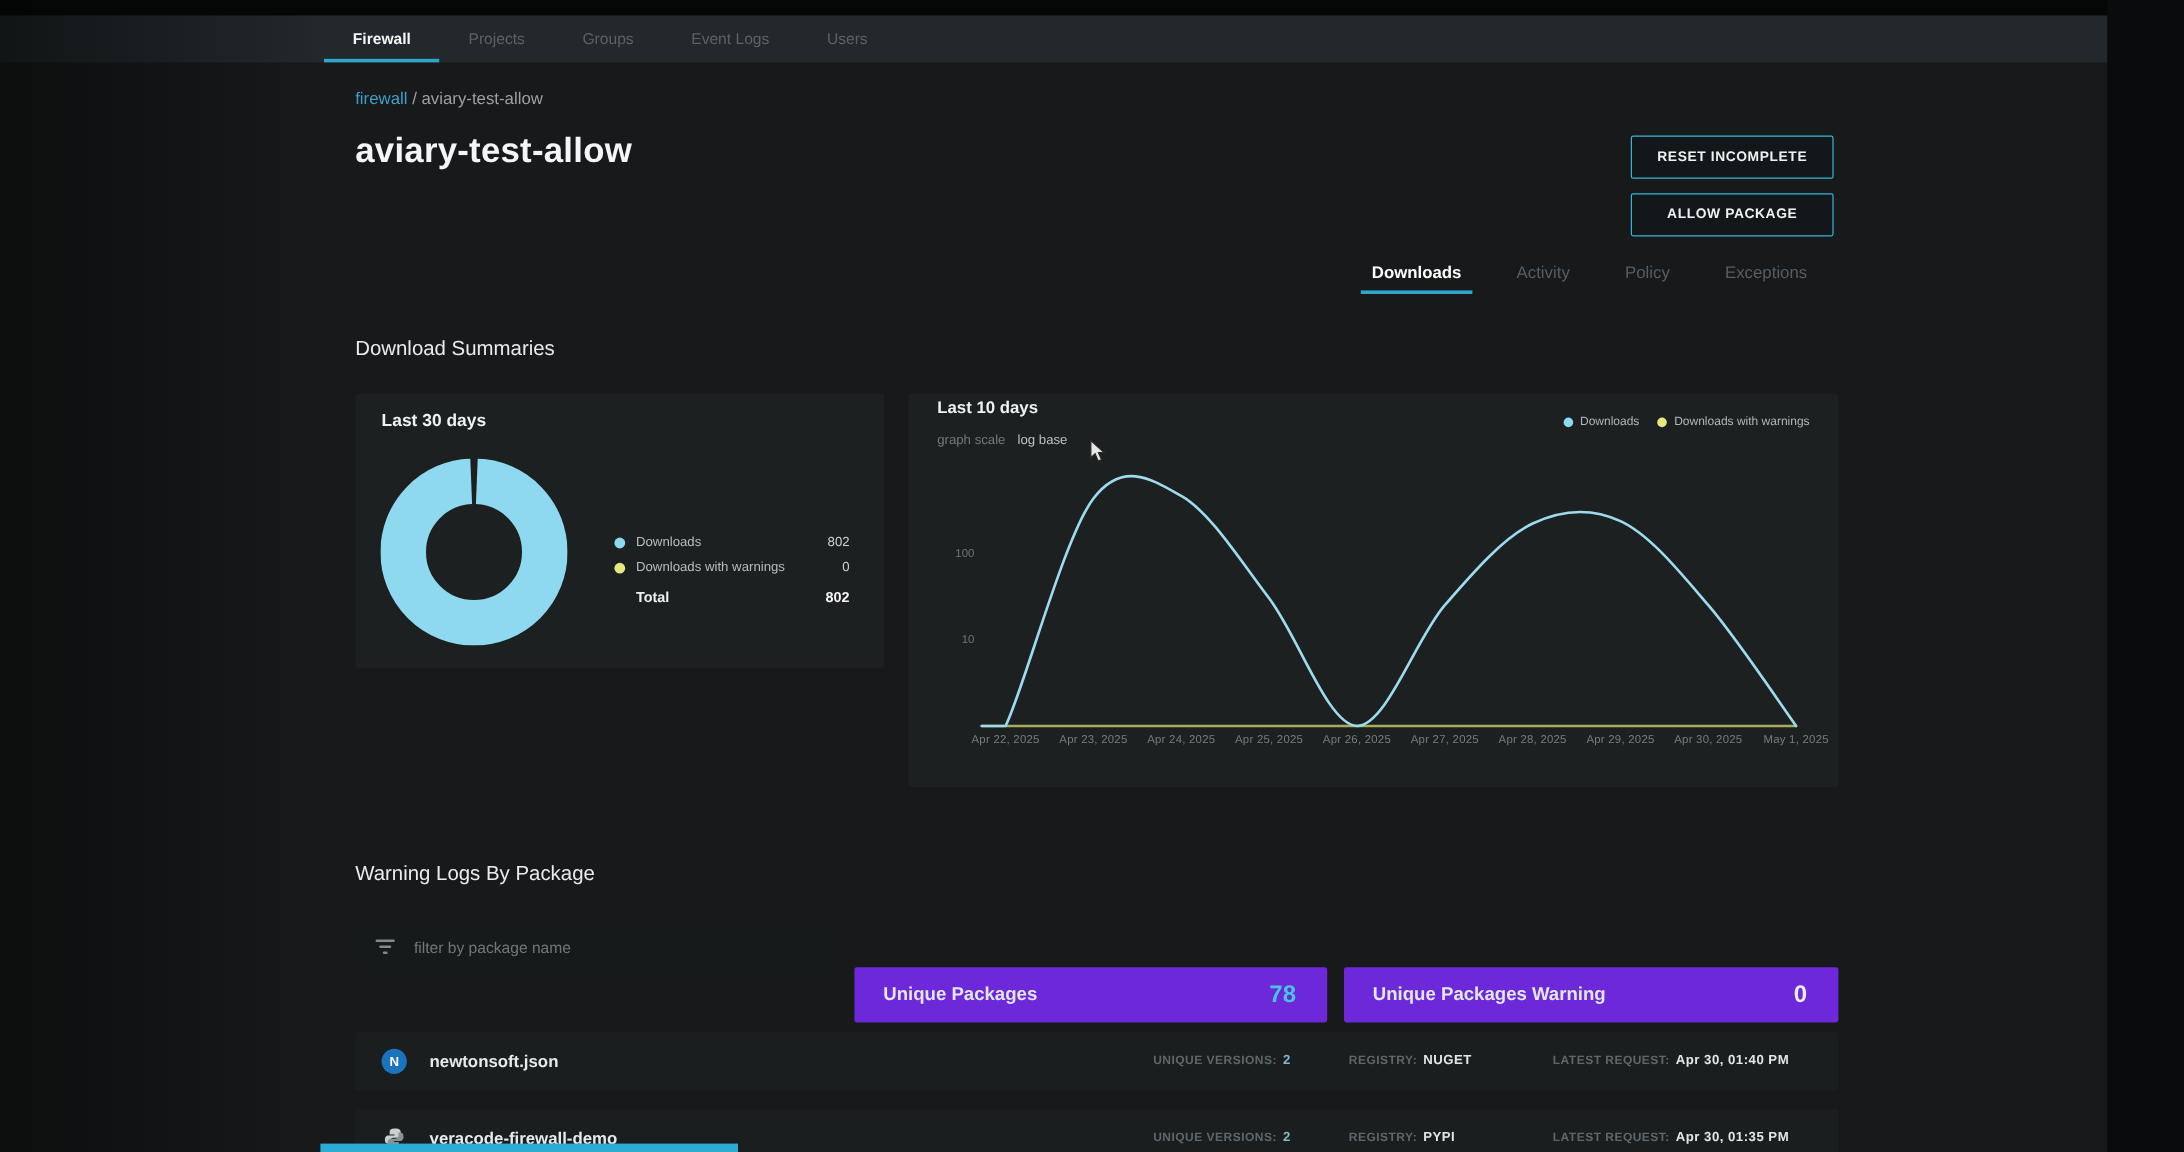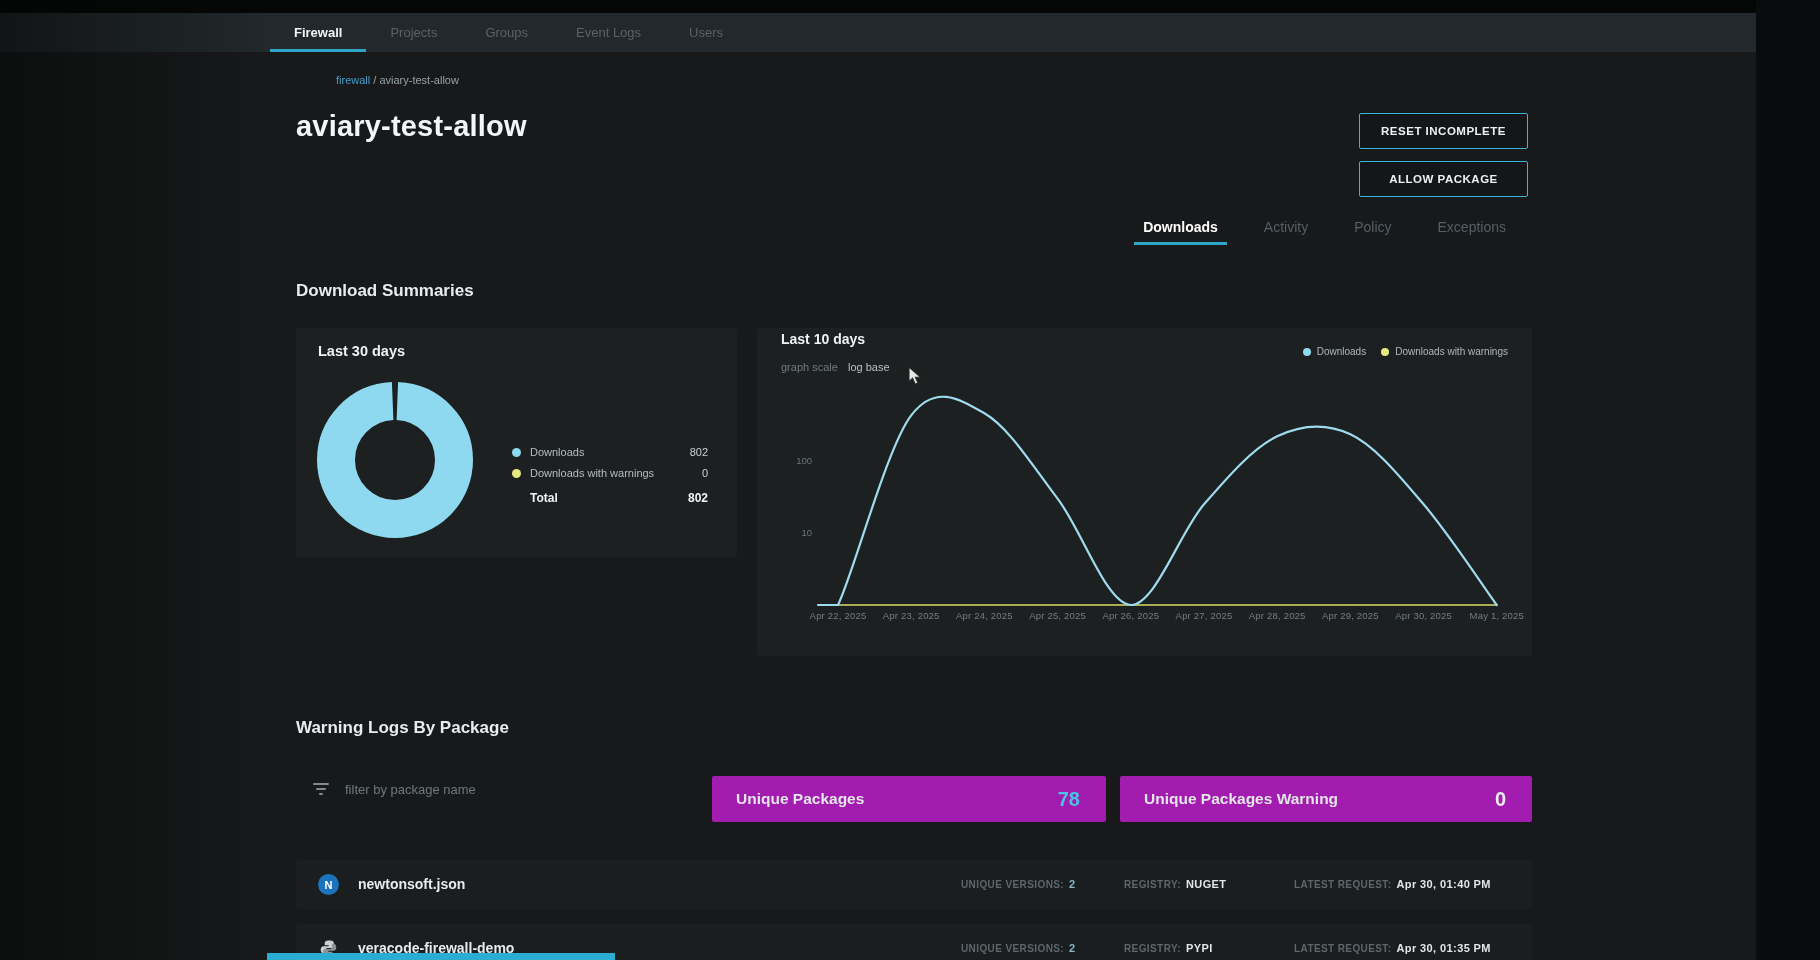--- a/index.html
+++ b/index.html
@@ -15,34 +15,34 @@
   .left-vignette{position:absolute;top:0;left:0;width:270px;height:100%;z-index:4;pointer-events:none;
     background:linear-gradient(90deg,rgba(4,5,5,.55),rgba(4,5,5,0));}
   
   .navbar{position:absolute;left:0;top:13px;width:100%;height:39px;background:#22282b;}
   .nav-items{position:absolute;left:270px;top:0;height:100%;display:flex;}
   .nav-item{position:relative;height:39px;line-height:39px;padding:0 24px;font-size:13px;
     color:#58636a;cursor:pointer;}
   .nav-item.active{color:#f2f5f6;font-weight:700;}
   .nav-item.active::after{content:"";position:absolute;left:0;right:0;bottom:0;height:3px;background:#2fa6c9;}
   
-  .breadcrumb{position:absolute;left:296px;top:74px;font-size:11px;color:#99a2a7;z-index:2;margin-left:40px;}
+  .breadcrumb{position:absolute;left:296px;top:74px;font-size:14px;color:#99a2a7;z-index:2;}
   .breadcrumb .crumb-link{color:#3f9fc9;cursor:pointer;}
   .page-title{position:absolute;left:296px;top:110px;font-size:29px;font-weight:700;letter-spacing:.2px;color:#f3f5f6;}
   .hdr-buttons{position:absolute;top:113px;right:292px;display:flex;gap:12px;z-index:2;flex-direction:column;}
   .btn{height:36px;padding:0 21px;background:#14171a;border:1.5px solid #38b6d9;border-radius:2px;
     color:#eef1f2;font-size:11.5px;font-weight:700;letter-spacing:.5px;cursor:pointer;
     font-family:inherit;}
   
   .tabs{position:absolute;top:219px;right:314px;display:flex;gap:46px;font-size:14px;z-index:2;}
   .tab{position:relative;color:#555f66;padding-bottom:10px;cursor:pointer;}
   .tab.active{color:#fff;font-weight:700;}
   .tab.active::after{content:"";position:absolute;left:-9px;right:-9px;bottom:0;height:3px;background:#2fa6c9;}
   
-  .section-heading{position:absolute;left:296px;font-size:17px;font-weight:700;color:#e9eced;}
+  .section-heading{position:absolute;left:296px;font-size:17px;font-weight:400;color:#e9eced;}
   .card{position:absolute;background:#1c2021;border-radius:3px;}
   .card-title{position:absolute;left:22px;top:15px;font-size:14.5px;font-weight:700;color:#eff2f3;}
   
   .donut-legend{position:absolute;left:216px;top:118px;width:196px;font-size:11px;}
   .legend-row{display:flex;align-items:center;margin-bottom:9px;color:#b6bdc0;}
   .legend-row .dot{width:9px;height:9px;border-radius:50%;margin-right:9px;flex:none;}
   .legend-row .lv{margin-left:auto;color:#ccd2d4;}
   .legend-row.total{margin-top:12px;color:#eef1f2;font-weight:700;font-size:12px;}
   .legend-row.total .lv{color:#f2f4f5;}
   .legend-row.total .dot{visibility:hidden;}
@@ -55,21 +55,21 @@
   .cursor{position:absolute;left:908px;top:366px;z-index:9;}
   
   .filter-box{position:absolute;left:296px;top:766px;width:404px;height:46px;background:#161a1b;border-radius:2px;display:flex;align-items:center;}
   .filter-icon{margin:0 14px 0 17px;display:flex;flex-direction:column;gap:3px;}
   .filter-icon i{display:block;height:2px;background:#828a8e;border-radius:1px;}
   .filter-icon i:nth-child(1){width:16px;}
   .filter-icon i:nth-child(2){width:10px;margin-left:3px;}
   .filter-icon i:nth-child(3){width:4px;margin-left:6px;}
   .filter-input{flex:1;background:transparent;border:none;outline:none;color:#cfd5d7;font-size:13px;font-family:inherit;}
   .filter-input::placeholder{color:#6f787c;}
-  .stat-card{position:absolute;top:776px;height:46px;background:#a21caf;border-radius:2px;display:flex;align-items:center;}
+  .stat-card{position:absolute;top:806px;height:46px;background:#6d28d9;border-radius:2px;display:flex;align-items:center;}
   .stat-label{margin-left:24px;font-size:15.5px;font-weight:600;color:#e2e6e7;}
   .stat-value{margin-left:auto;margin-right:26px;font-size:20px;font-weight:600;}
   .stat-value.accent{color:#4ac4e5;}
   .stat-value.plain{color:#e9eced;}
   
   .pkg-row{position:absolute;left:296px;width:1236px;height:49px;background:#1a1e1f;border-radius:2px;}
   .pkg-icon{position:absolute;left:22px;top:14px;width:21px;height:21px;border-radius:50%;
     display:flex;align-items:center;justify-content:center;}
   .pkg-icon.nuget{background:#1b74bb;color:#fff;font-size:11px;font-weight:700;}
   .pkg-name{position:absolute;left:62px;top:0;height:49px;line-height:49px;font-size:14px;font-weight:700;color:#e8ebec;}

